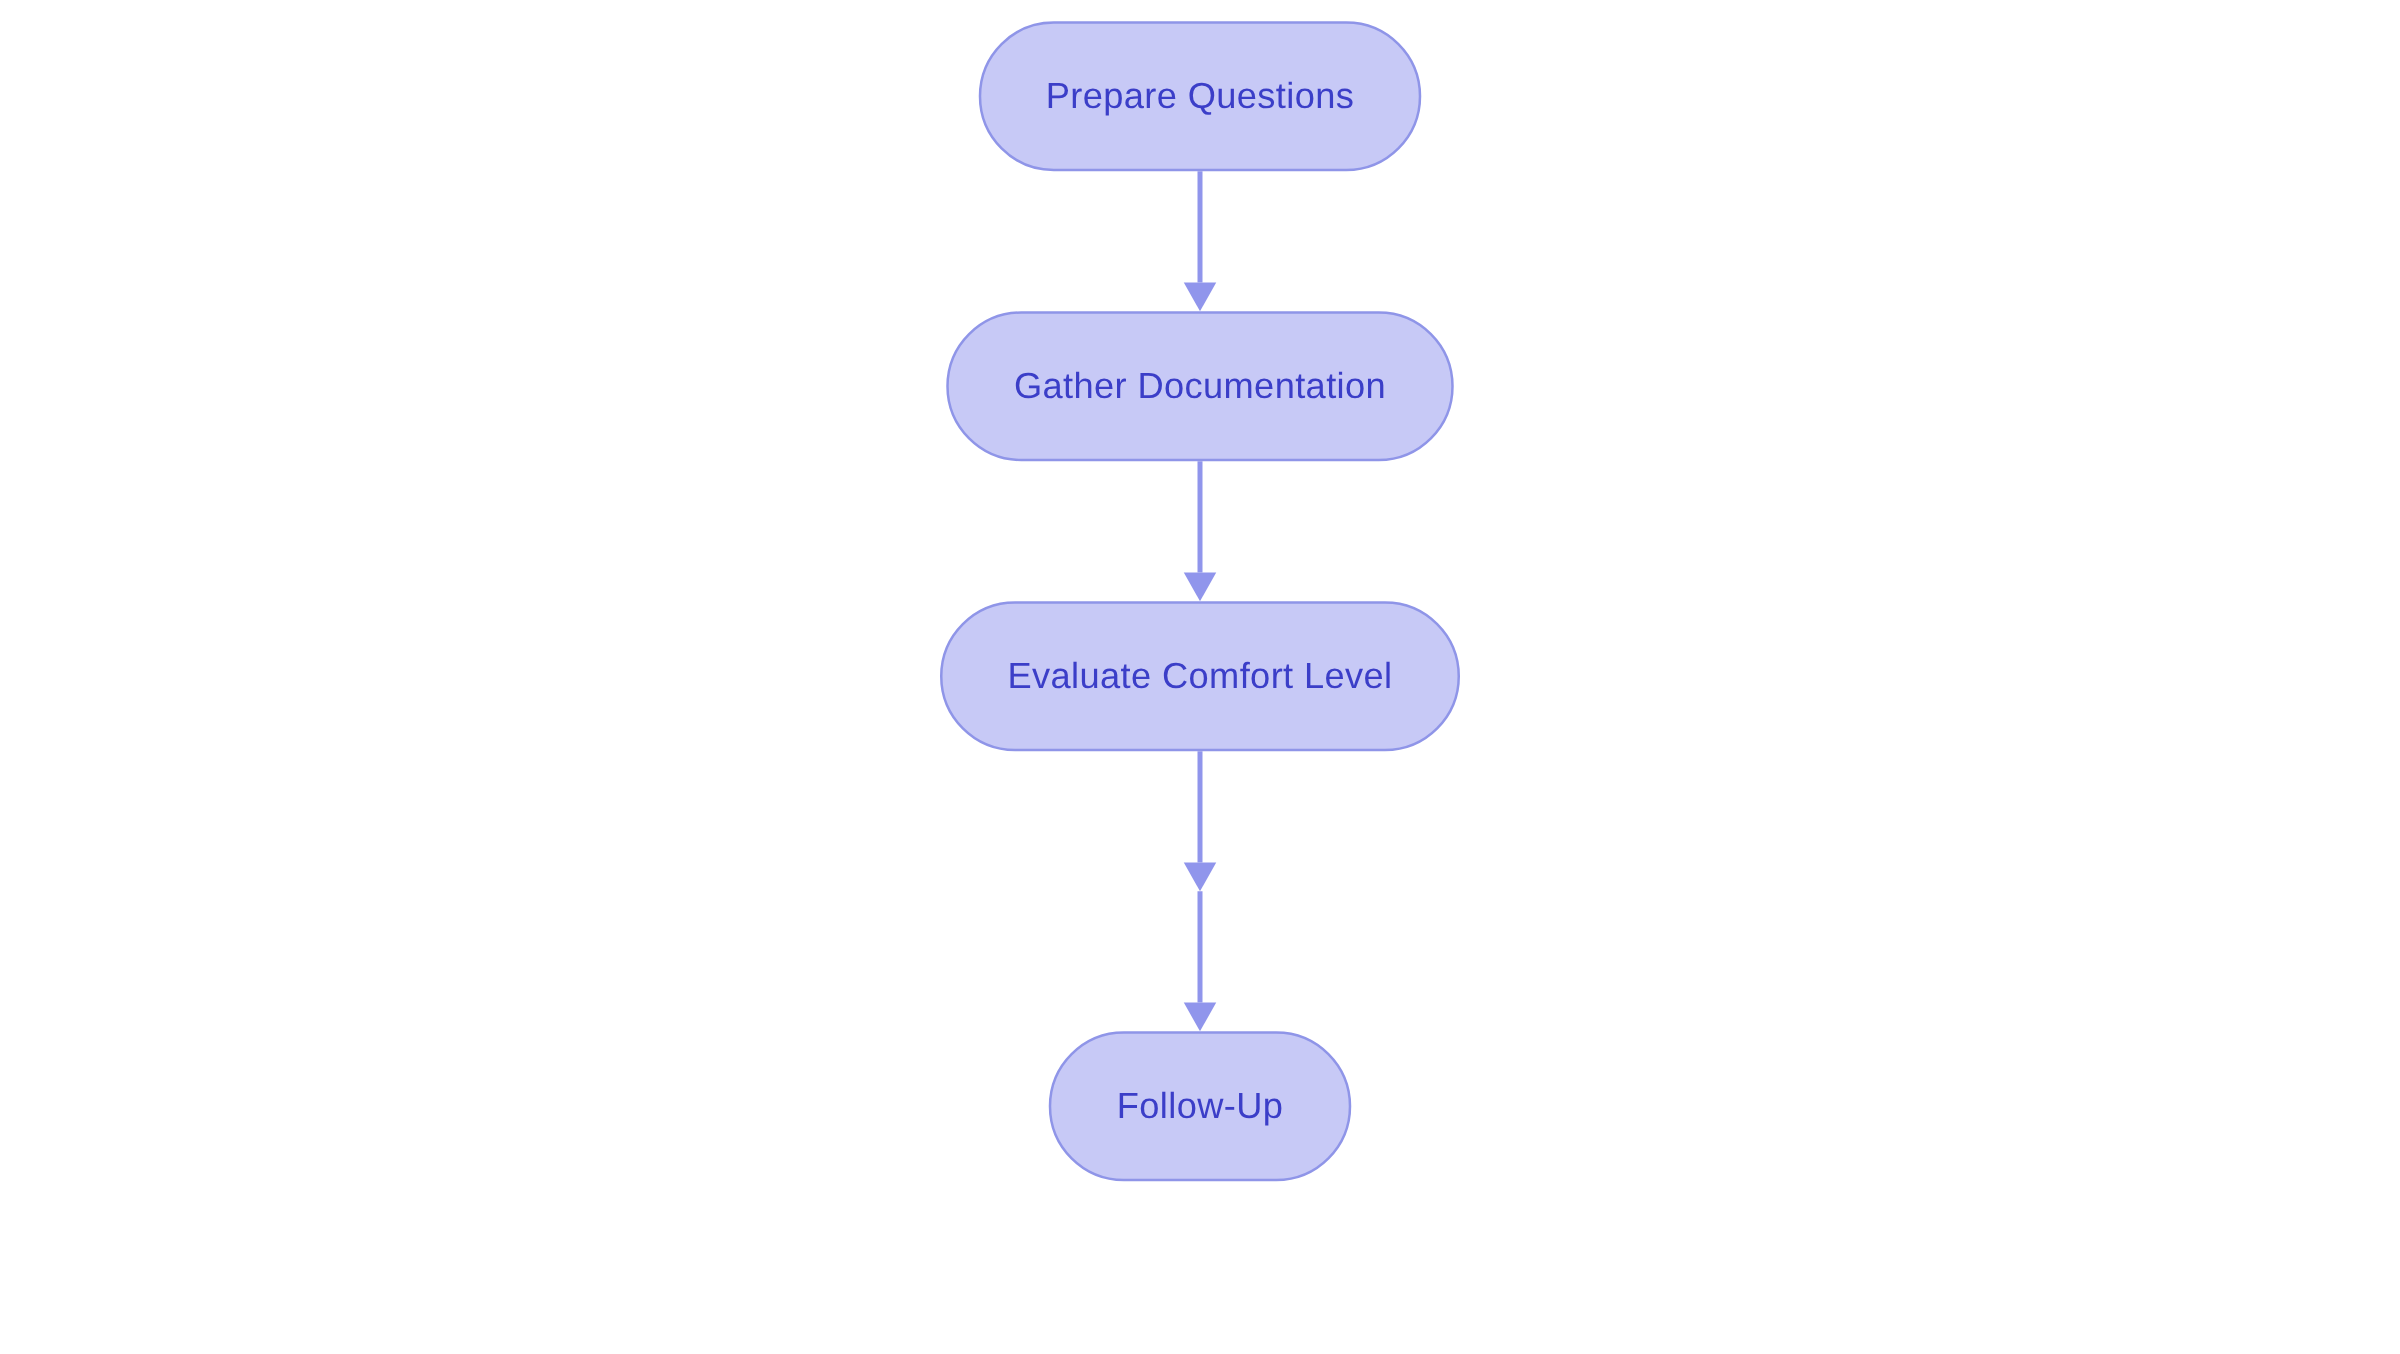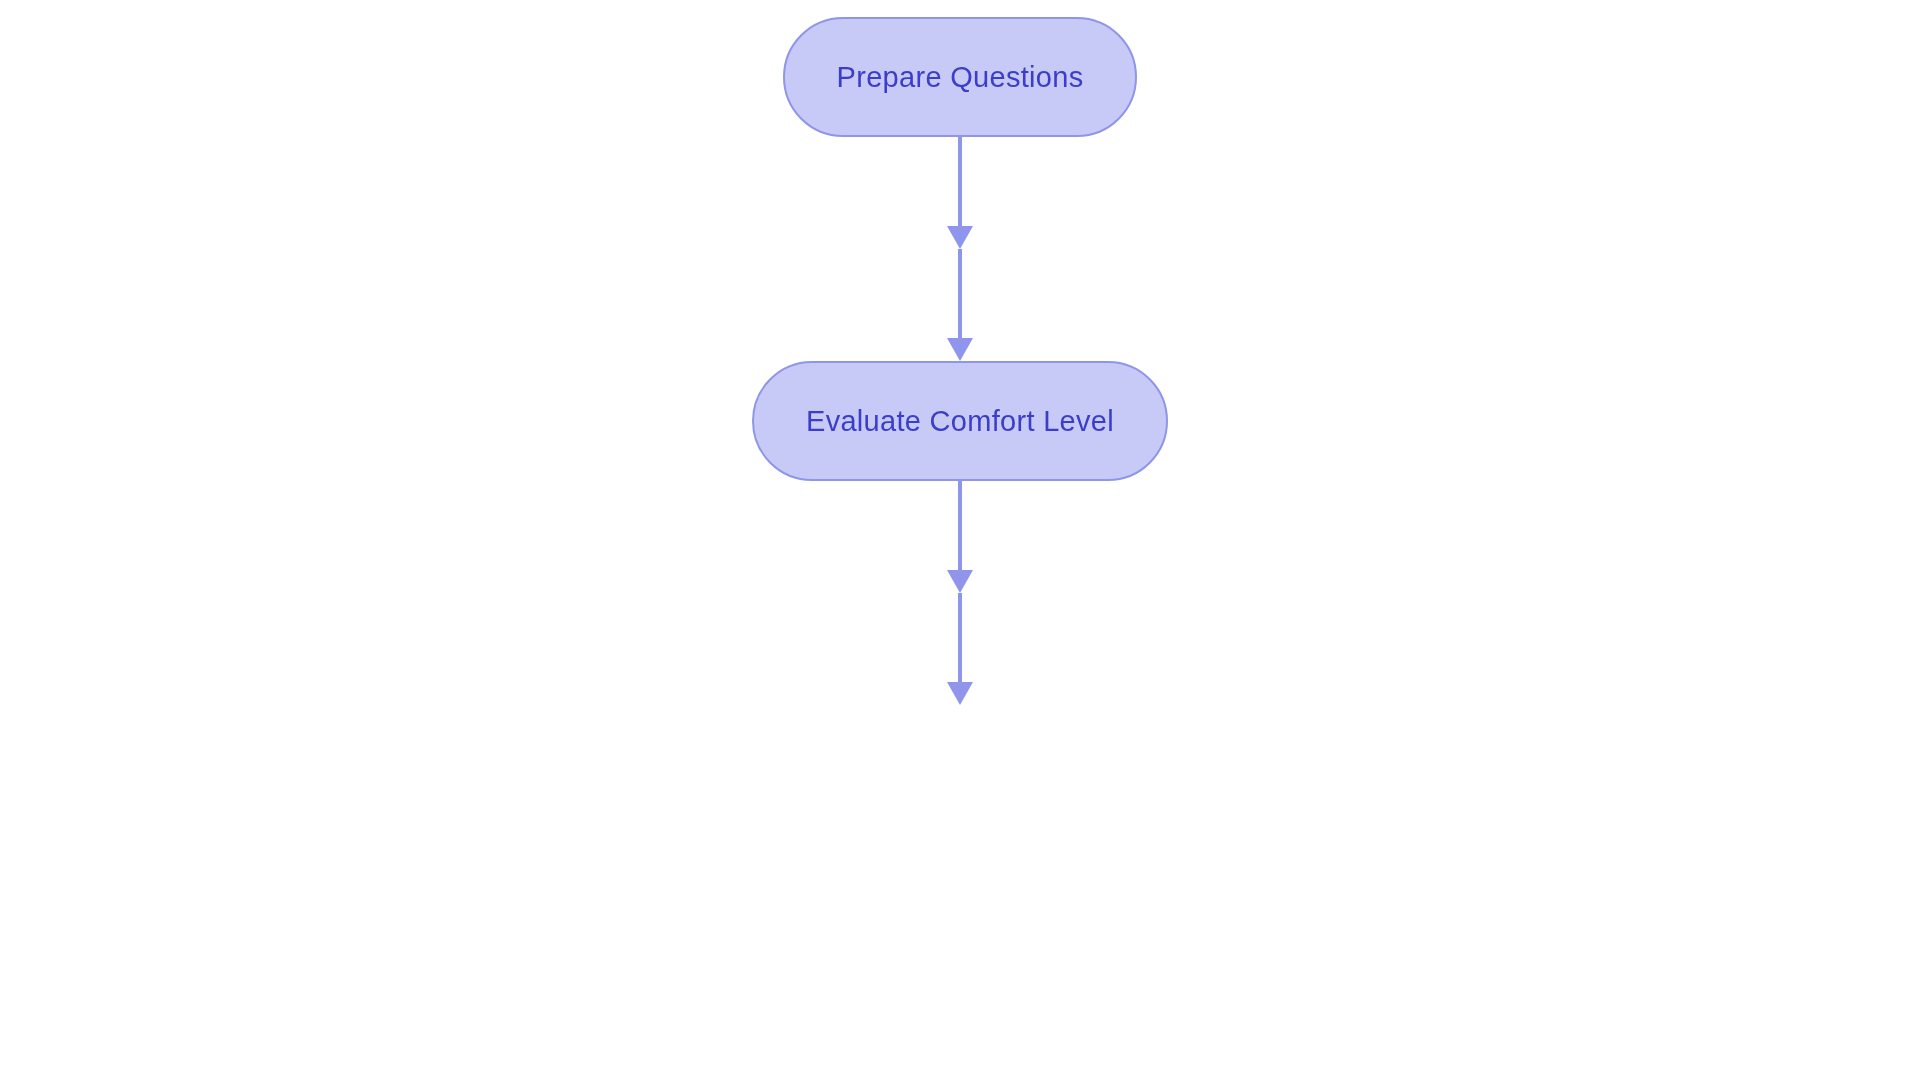--- a/index.html
+++ b/index.html
@@ -71,20 +71,23 @@
 
   <div class="node">
     <span>Prepare Questions</span>
   </div>
 
   <div class="arrow">
     <div class="shaft"></div>
     <div class="head"></div>
   </div>
 
+  <div class="node">
+    <span>Gather Documentation</span>
+  </div>
 
   <div class="arrow">
     <div class="shaft"></div>
     <div class="head"></div>
   </div>
 
   <div class="node">
     <span>Evaluate Comfort Level</span>
   </div>
 
@@ -92,14 +95,17 @@
     <div class="shaft"></div>
     <div class="head"></div>
   </div>
 
 
   <div class="arrow">
     <div class="shaft"></div>
     <div class="head"></div>
   </div>
 
+  <div class="node">
+    <span>Follow-Up</span>
+  </div>
 
 </div>
 
 </body></html>

